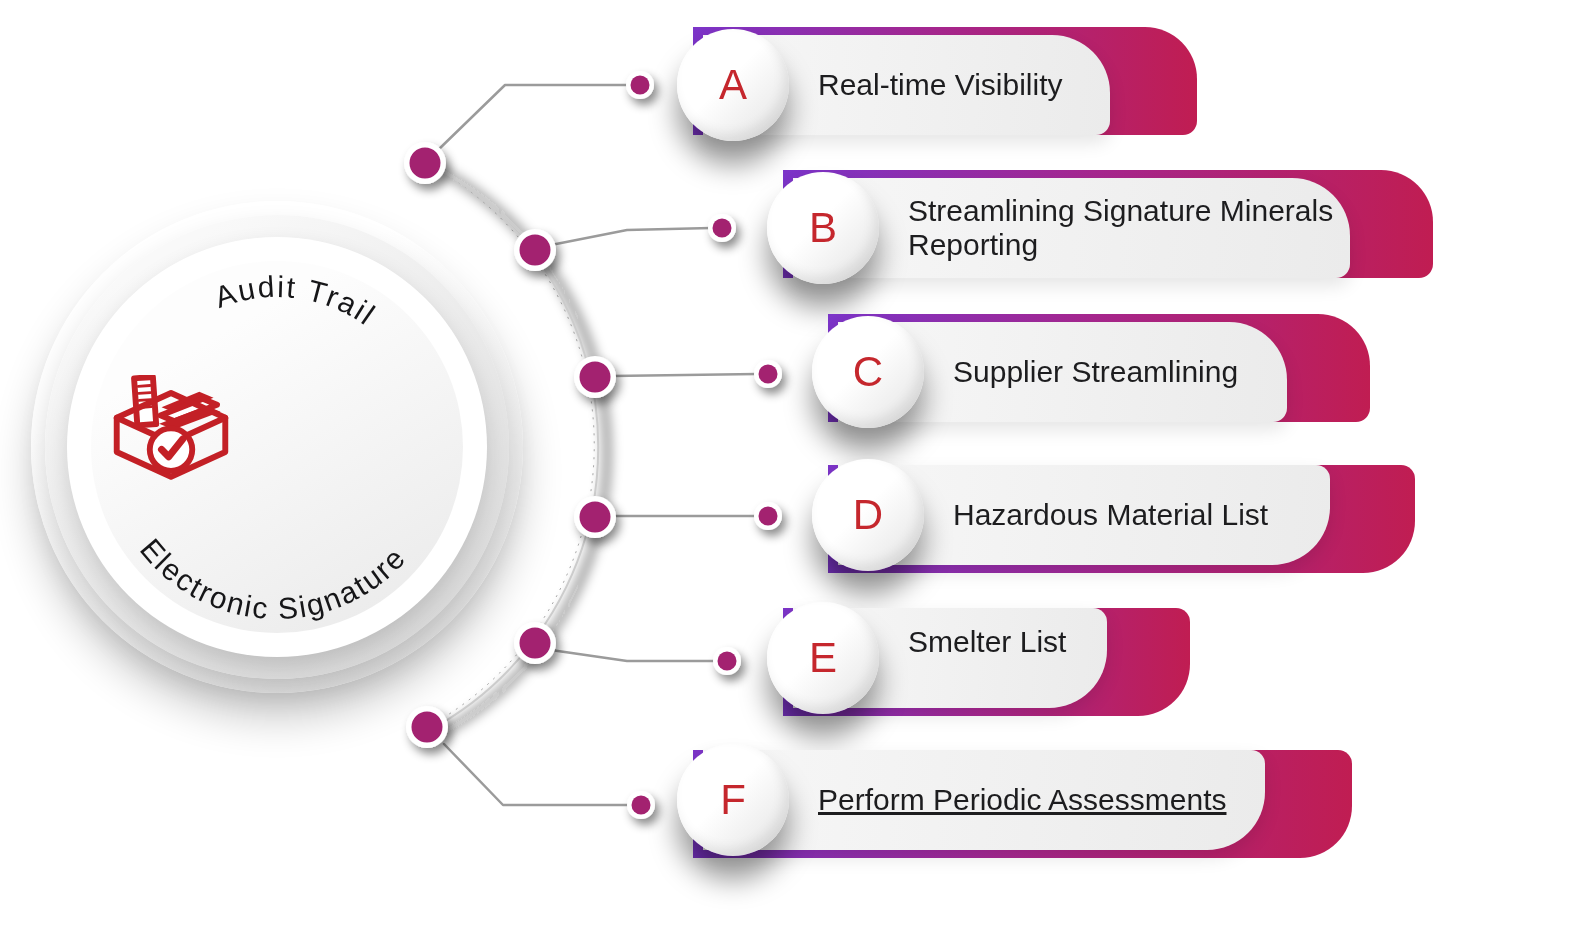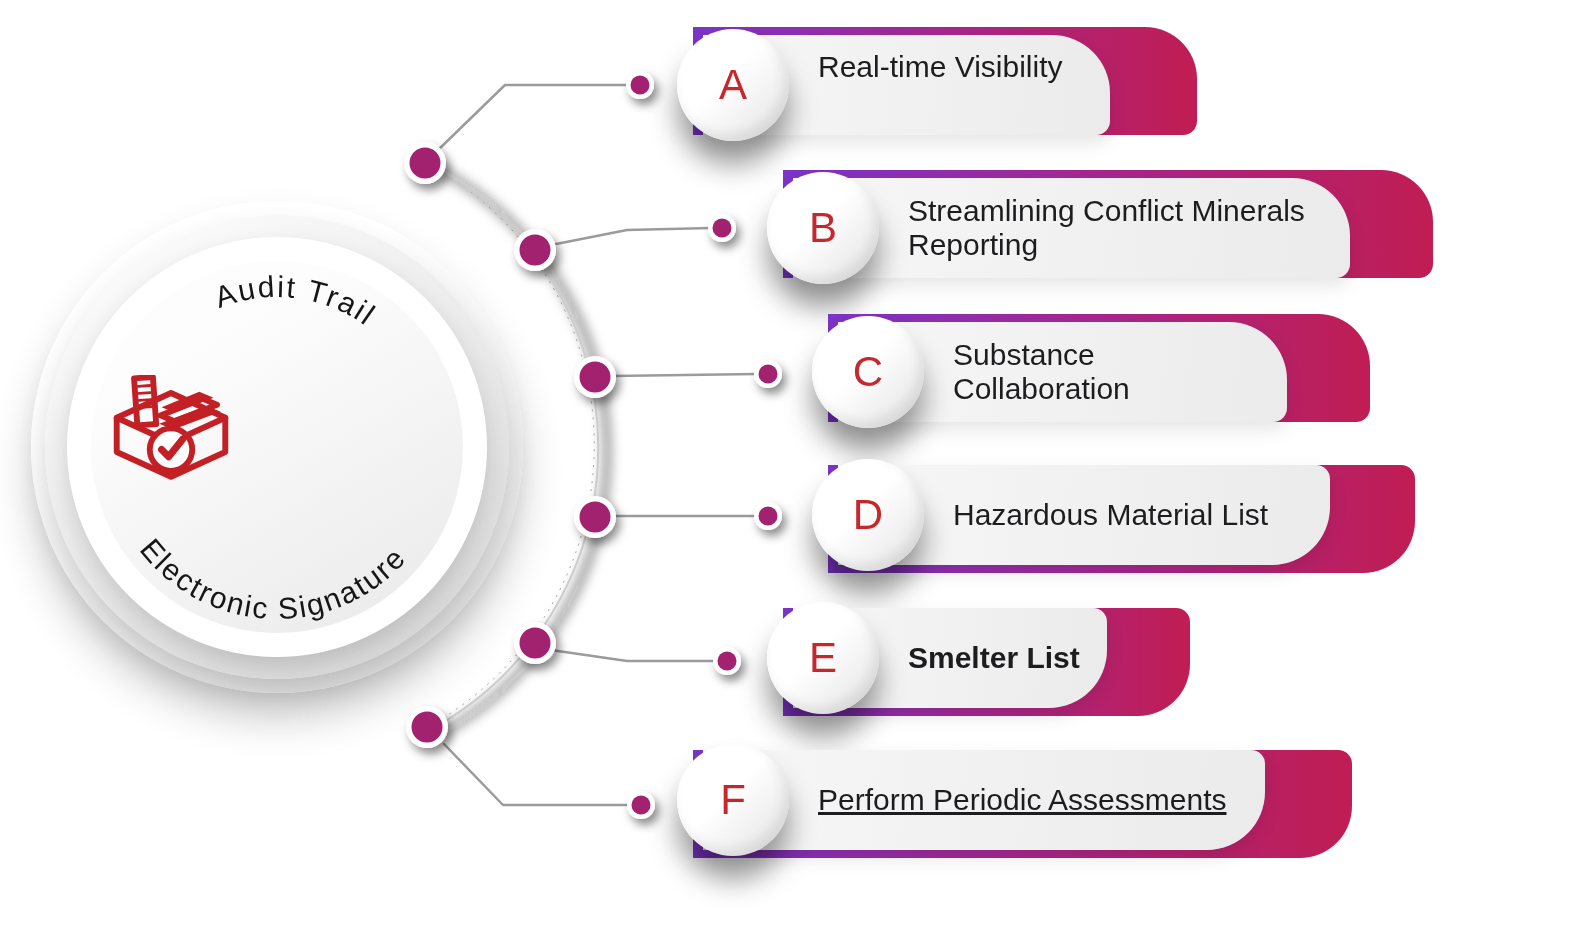--- a/index.html
+++ b/index.html
@@ -167,53 +167,53 @@
       </g>
     </svg>
 
   <div id="rows">
       <div>
         <div class="row-grad norm" style="left: 693px; top: 27px; width: 504px;"></div>
         <div class="row-gray norm" style="left: 703px; top: 35px; width: 407px;"></div>
         <div class="row-circle" style="left: 677px; top: 29px;">
           <span class="row-letter">A</span>
         </div>
-        <div class="row-label" style="left: 818px; top: 17px; height: 100px; width: 282px;">Real-time Visibility</div>
+        <div class="row-label" style="left: 818px; top: 35px; height: 100px; width: 282px;">Real-time Visibility</div>
       </div>
       <div>
         <div class="row-grad norm" style="left: 783px; top: 170px; width: 650px;"></div>
         <div class="row-gray norm" style="left: 793px; top: 178px; width: 557px;"></div>
         <div class="row-circle" style="left: 767px; top: 172px;">
           <span class="row-letter">B</span>
         </div>
-        <div class="row-label" style="left: 908px; top: 178px; height: 100px; width: 432px;">Streamlining Conflict Minerals Reporting</div>
+        <div class="row-label" style="left: 908px; top: 178px; height: 100px; width: 432px;">Streamlining Signature Minerals Reporting</div>
       </div>
       <div>
         <div class="row-grad norm" style="left: 828px; top: 314px; width: 542px;"></div>
         <div class="row-gray norm" style="left: 838px; top: 322px; width: 449px;"></div>
         <div class="row-circle" style="left: 812px; top: 316px;">
           <span class="row-letter">C</span>
         </div>
-        <div class="row-label" style="left: 953px; top: 322px; height: 100px; width: 324px;">Substance Collaboration</div>
+        <div class="row-label" style="left: 953px; top: 322px; height: 100px; width: 324px;">Supplier Streamlining</div>
       </div>
       <div>
         <div class="row-grad flip" style="left: 828px; top: 465px; width: 587px;"></div>
         <div class="row-gray flip" style="left: 838px; top: 465px; width: 492px;"></div>
         <div class="row-circle" style="left: 812px; top: 459px;">
           <span class="row-letter">D</span>
         </div>
         <div class="row-label" style="left: 953px; top: 465px; height: 100px; width: 367px;">Hazardous Material List</div>
       </div>
       <div>
         <div class="row-grad flip" style="left: 783px; top: 608px; width: 407px;"></div>
         <div class="row-gray flip" style="left: 793px; top: 608px; width: 314px;"></div>
         <div class="row-circle" style="left: 767px; top: 602px;">
           <span class="row-letter">E</span>
         </div>
-        <div class="row-label" style="left: 908px; top: 608px; height: 100px; width: 189px; font-weight: bold;">Smelter List</div>
+        <div class="row-label" style="left: 908px; top: 592px; height: 100px; width: 189px;">Smelter List</div>
       </div>
       <div>
         <div class="row-grad flip" style="left: 693px; top: 750px; width: 659px;"></div>
         <div class="row-gray flip" style="left: 703px; top: 750px; width: 562px;"></div>
         <div class="row-circle" style="left: 677px; top: 744px;">
           <span class="row-letter">F</span>
         </div>
         <div class="row-label" style="left: 818px; top: 750px; height: 100px; width: 437px; text-decoration: underline;">Perform Periodic Assessments</div>
       </div>
     </div>

